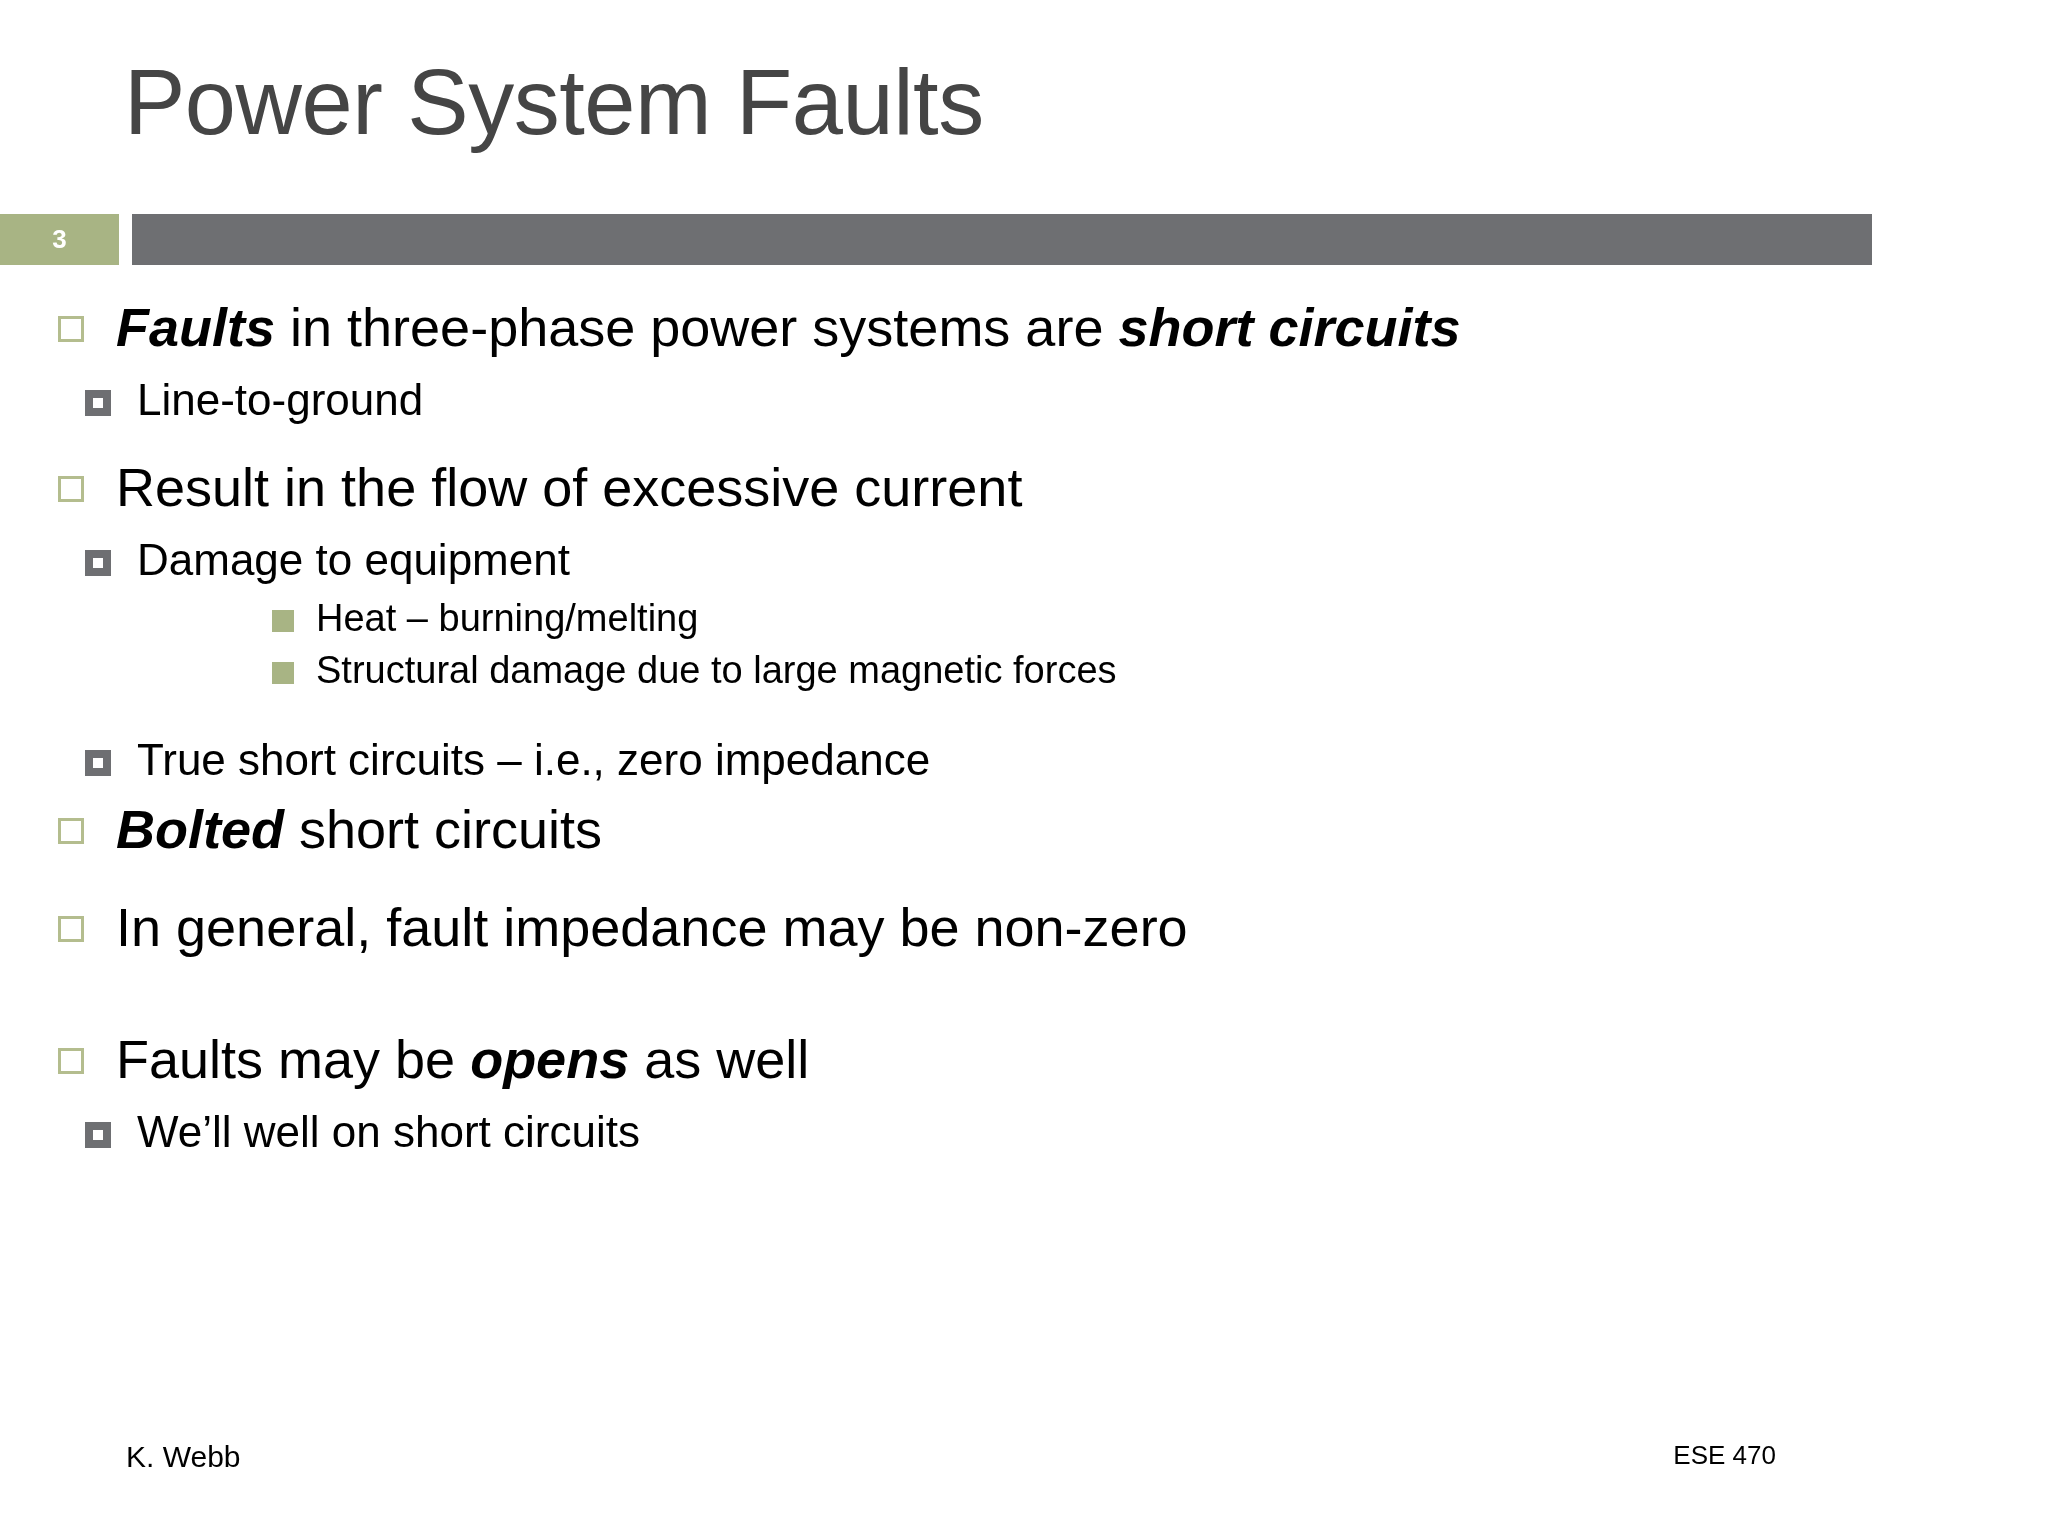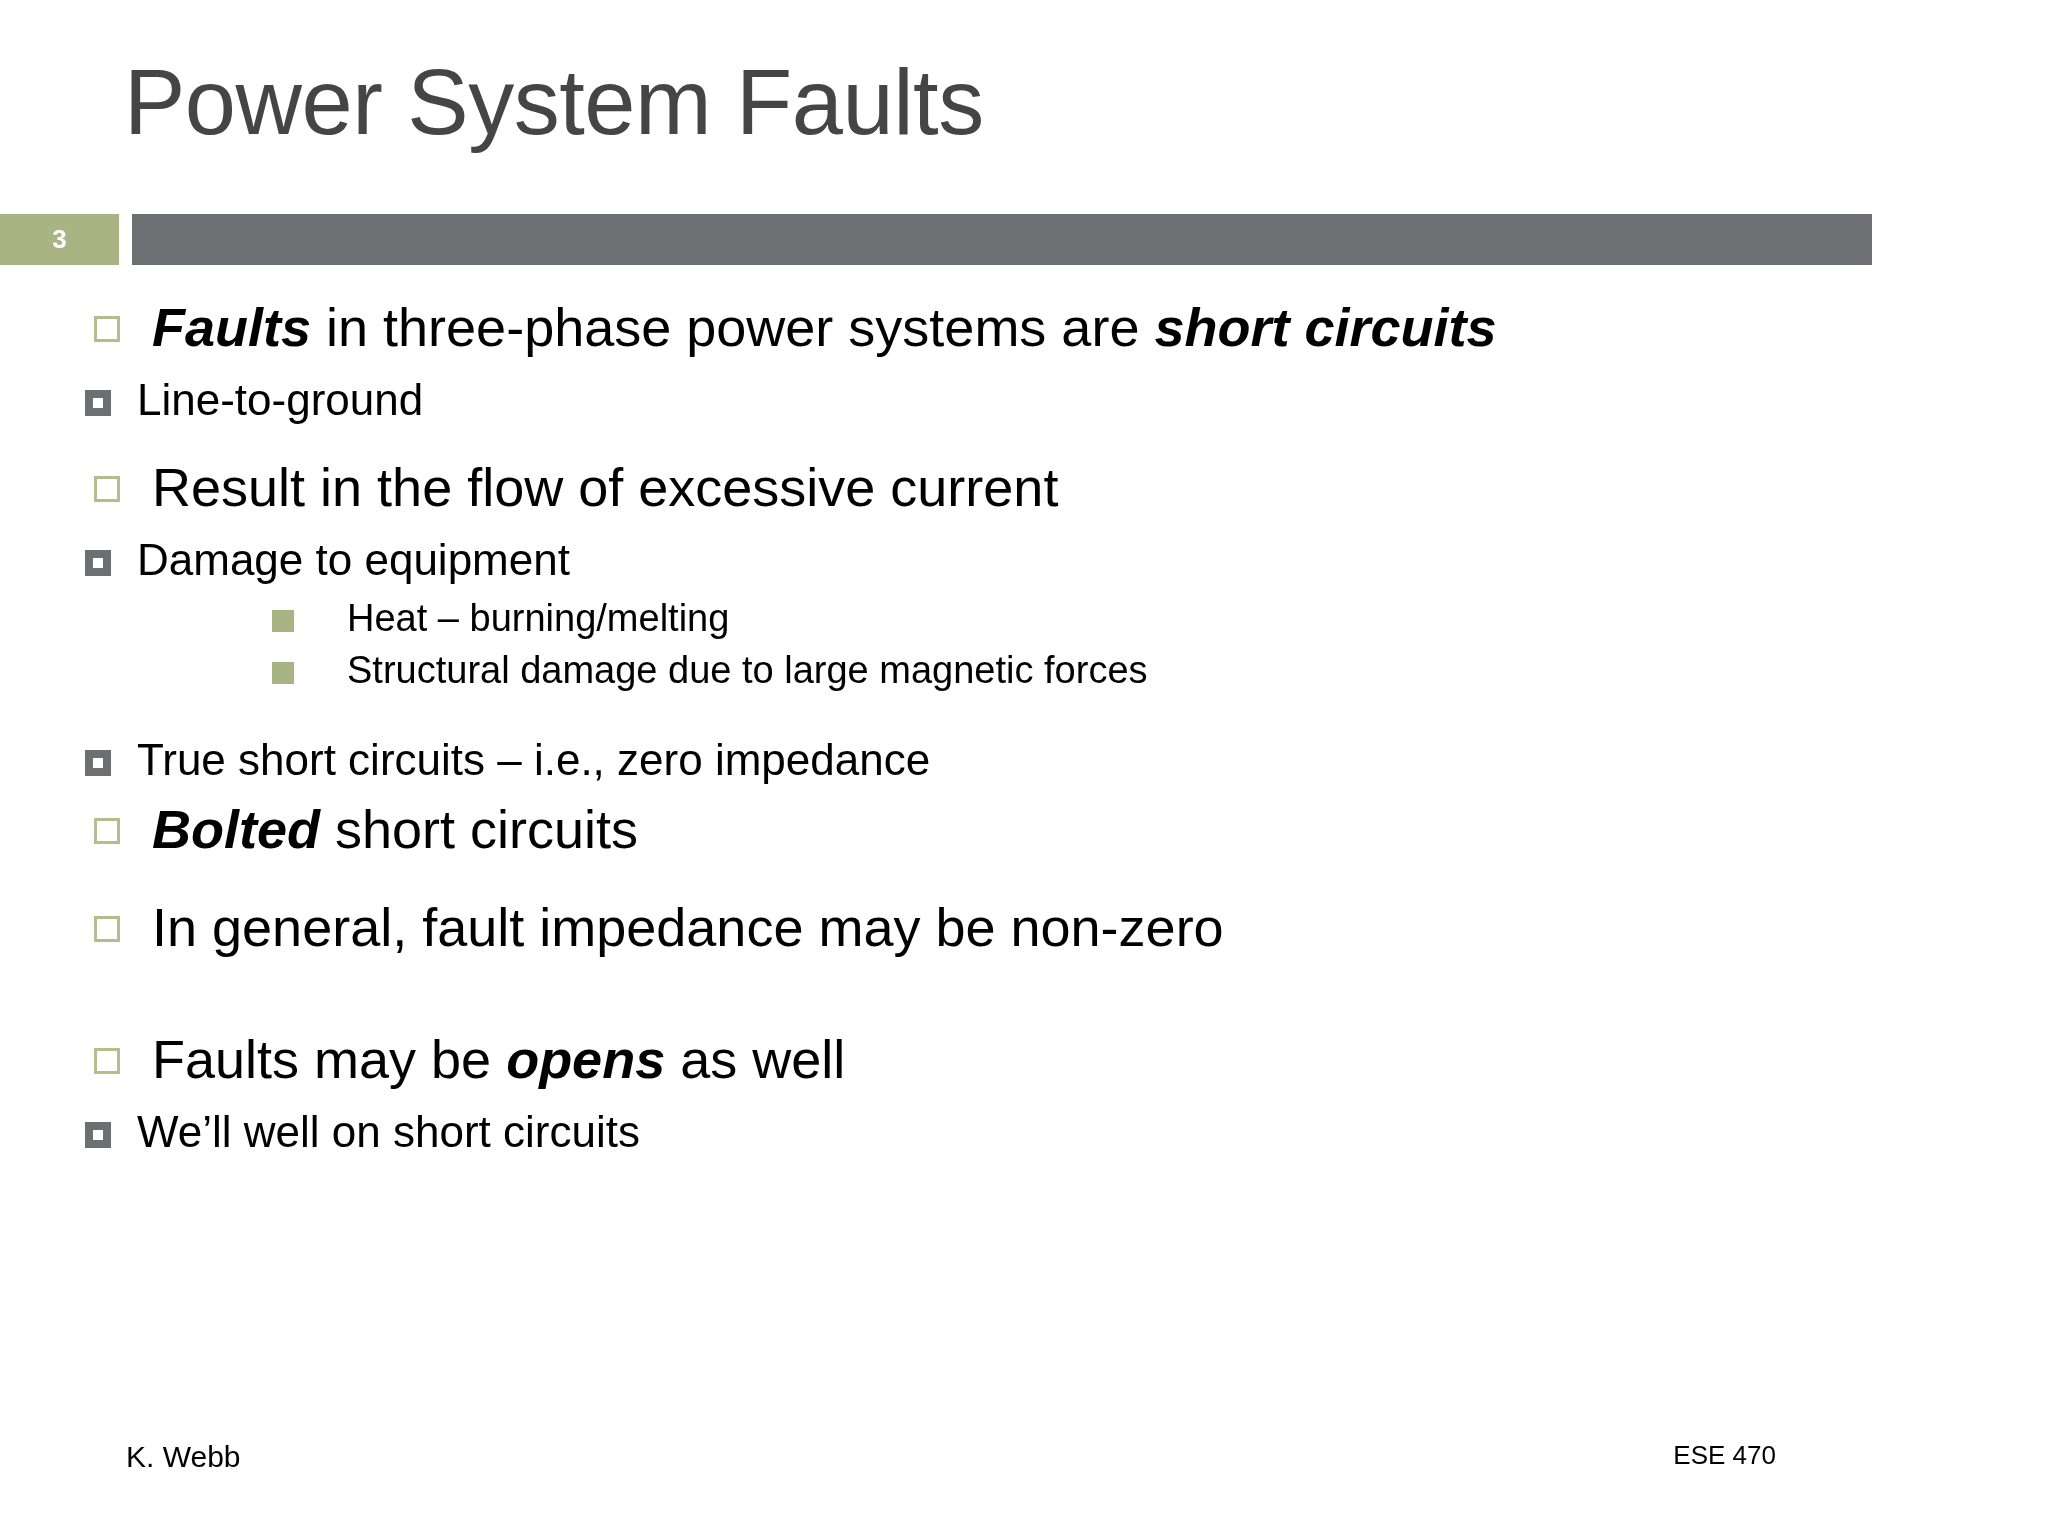--- a/index.html
+++ b/index.html
@@ -76,21 +76,21 @@
 
   .bullet-row {
     position: relative;
     display: flex;
     align-items: flex-start;
     white-space: nowrap;
   }
 
   
   .lvl1 {
-    padding-left: 94px;
+    padding-left: 58px;
     margin-bottom: 6px;
     font-size: 54px;
     line-height: 74px;
     color: #000000;
     font-family: "Liberation Sans", "DejaVu Sans", sans-serif;
   }
   .lvl1 .marker {
     flex: 0 0 auto;
     width: 26px;
     height: 26px;
@@ -131,21 +131,20 @@
   }
 
   
   .lvl3 {
     padding-left: 272px;
     margin-bottom: 0px;
     font-size: 38px;
     line-height: 52px;
     color: #000000;
     font-family: "Liberation Sans", "DejaVu Sans", sans-serif;
-    gap: 31px;
   }
   .lvl3 .marker {
     flex: 0 0 auto;
     width: 22px;
     height: 22px;
     background: #a8b484;
     box-sizing: border-box;
     margin-top: 18px;
     margin-right: 22px;
   }

